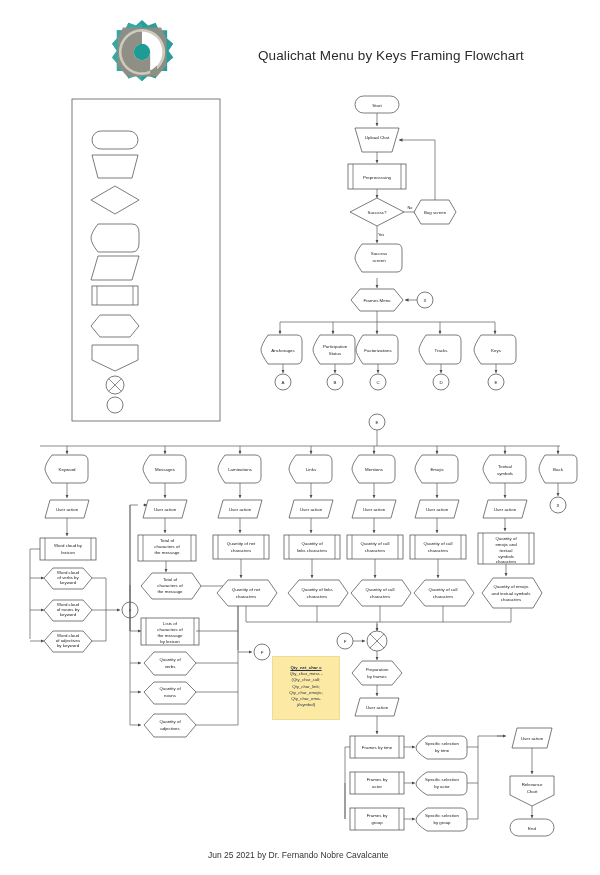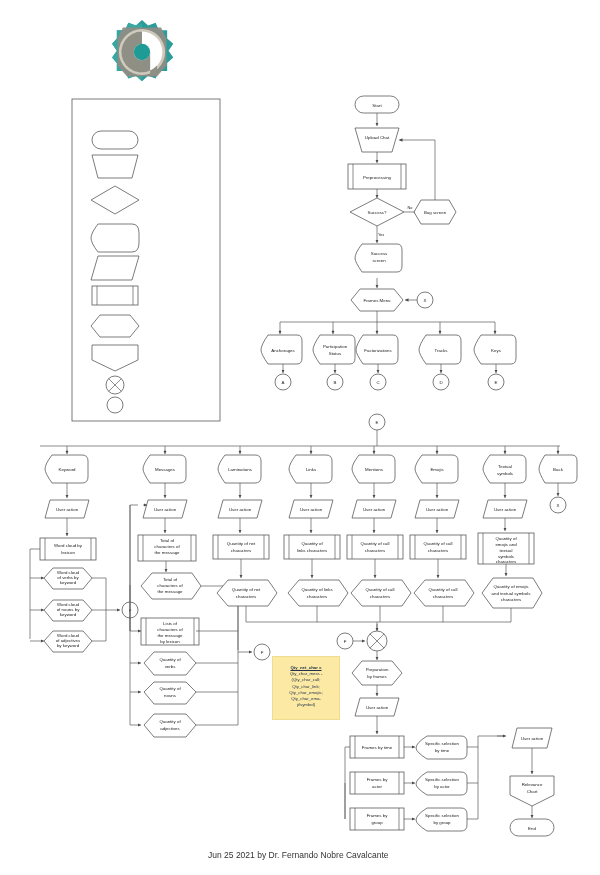--- a/index.html
+++ b/index.html
@@ -31,20 +31,21 @@
       <path d="M50 8 L50 93 L41 85 L30 89 L25 78 L13 78 L13 66 L6 58 L13 48
                L6 38 L13 30 L13 18 L25 18 L30 7 L41 11 Z" fill="#3aa9a4" opacity="0.85"></path>
       <path d="M22 14 L78 14 L86 30 L86 70 L72 86 L28 86 L14 70 L14 30 Z" fill="#8d8d85" opacity="0.95"></path>
       <circle cx="50" cy="50" r="34" fill="#cfcabb"></circle>
       <circle cx="50" cy="50" r="30" fill="#ffffff"></circle>
       <path d="M50 20 A30 30 0 1 0 72 70 L72 84 L62 84 L62 50 A12 12 0 1 1 50 38 Z" fill="#8f8f86"></path>
       <circle cx="50" cy="50" r="12" fill="#1f9b96"></circle>
     </g>
   </svg>
 
+  <div class="ttl" style="left:258px;top:48px;">Qualichat Menu by Keys Framing Flowchart</div>
 
   <div class="foot" style="left:208px;top:850px;">Jun 25 2021 by Dr. Fernando Nobre Cavalcante</div>
 
   <div class="lgTitle" style="left:135px;top:110px;">Legend</div>
 
   <div class="lgLbl" style="left:140px;top:137px;width:62px;">Start/End</div>
   <div class="lgLbl" style="left:140px;top:158px;width:48px;">Users' manual operation</div>
   <div class="lgLbl" style="left:140px;top:196px;width:62px;">Decision</div>
   <div class="lgLbl" style="left:140px;top:231px;width:62px;">Interface Display</div>
   <div class="lgLbl" style="left:140px;top:257px;width:52px;">Action-based data input</div>

